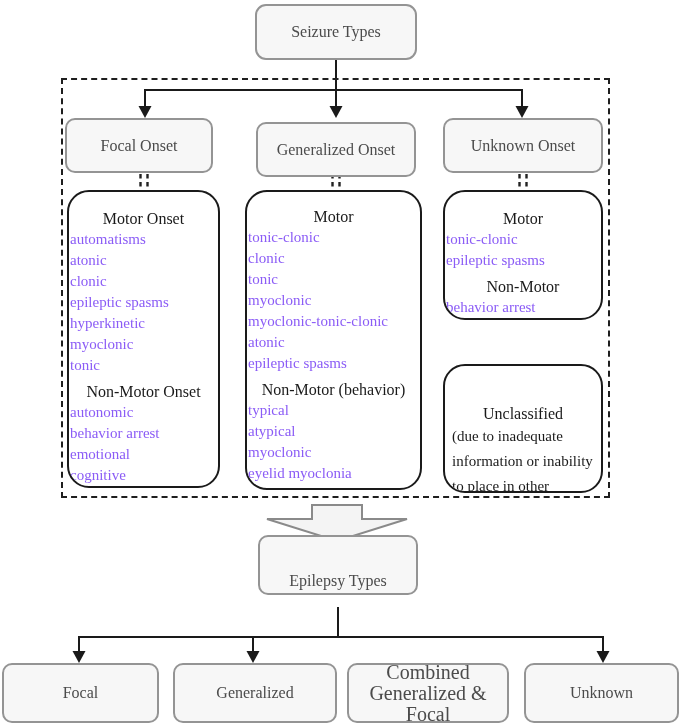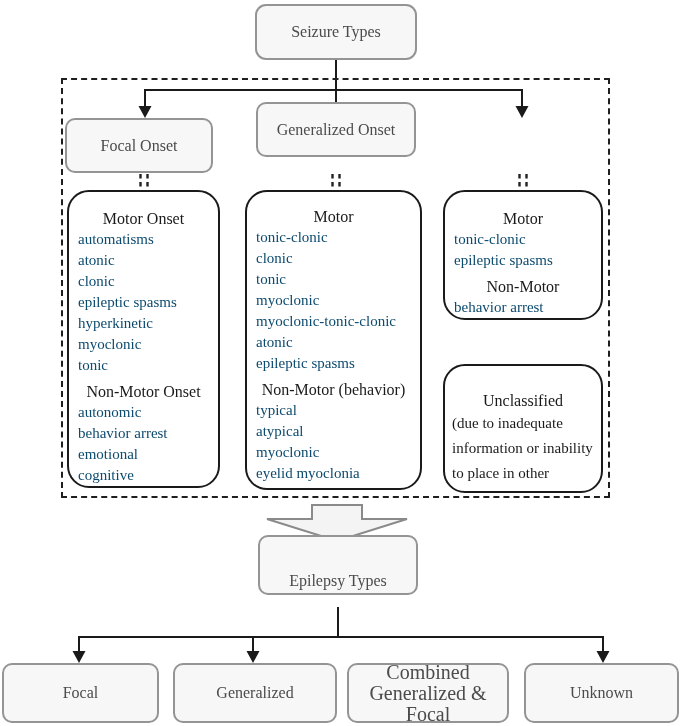--- a/index.html
+++ b/index.html
@@ -61,38 +61,38 @@
     color: #1a1a1a;
     white-space: nowrap;
     margin-top: 12px;
   }
   .detail-heading.second {
     margin-top: 5px;
   }
   .detail-item {
     font-size: 15px;
     line-height: 21px;
-    padding-left: 9px;
-    color: #0c4a6e;
+    padding-left: 1px;
+    color: #8b5cf6;
     white-space: nowrap;
   }
   .unclassified-note {
     font-size: 15px;
     line-height: 25px;
     padding: 0 4px 0 7px;
     color: #1a1a1a;
   }
   #box-root      { left: 255px; top: 4px;   width: 162px; height: 56px; border-radius: 11px; }
   #box-focal-onset       { left: 65px;  top: 118px; width: 148px; height: 55px; }
-  #box-generalized-onset { left: 256px; top: 102px; width: 160px; height: 55px; }
+  #box-generalized-onset { left: 256px; top: 122px; width: 160px; height: 55px; }
   #box-unknown-onset     { left: 443px; top: 118px; width: 160px; height: 55px; }
   #detail-focal       { left: 67px;  top: 190px; width: 153px; height: 298px; }
   #detail-generalized { left: 245px; top: 190px; width: 177px; height: 300px; padding-top: 2px; }
   #detail-unknown     { left: 443px; top: 190px; width: 160px; height: 130px; }
-  #box-unclassified   { left: 443px; top: 364px; width: 160px; height: 129px; padding-top: 12px; }
+  #box-unclassified   { left: 443px; top: 364px; width: 160px; height: 129px; padding-top: 25px; }
   #box-epilepsy  { left: 258px; top: 535px; width: 160px; height: 60px; align-items: flex-end; }
   #type-focal       { left: 2px;   top: 663px; width: 157px; height: 60px; }
   #type-generalized { left: 173px; top: 663px; width: 164px; height: 60px; }
   #type-combined    { left: 347px; top: 663px; width: 162px; height: 60px; font-size: 20px; line-height: 21px; }
   #type-unknown     { left: 524px; top: 663px; width: 155px; height: 60px; }
 </style>
 </head>
 <body>
 
 <div class="canvas">
@@ -137,20 +137,23 @@
 
   <div class="gray-box" id="box-root">
     <span>Seizure Types</span>
   </div>
 
   <div class="gray-box" id="box-focal-onset">
     <span>Focal Onset</span>
   </div>
   <div class="gray-box" id="box-generalized-onset">
     <span>Generalized Onset</span>
+  </div>
+  <div class="gray-box" id="box-unknown-onset">
+    <span>Unknown Onset</span>
   </div>
 
   <div class="detail-box" id="detail-focal">
     <div class="detail-heading">Motor Onset</div>
     <div class="detail-item">automatisms</div>
     <div class="detail-item">atonic</div>
     <div class="detail-item">clonic</div>
     <div class="detail-item">epileptic spasms</div>
     <div class="detail-item">hyperkinetic</div>
     <div class="detail-item">myoclonic</div>

